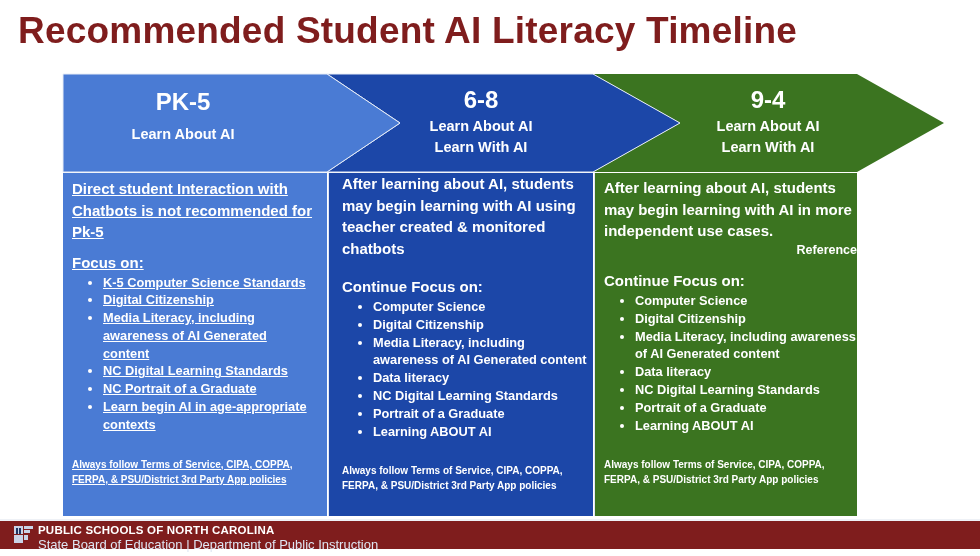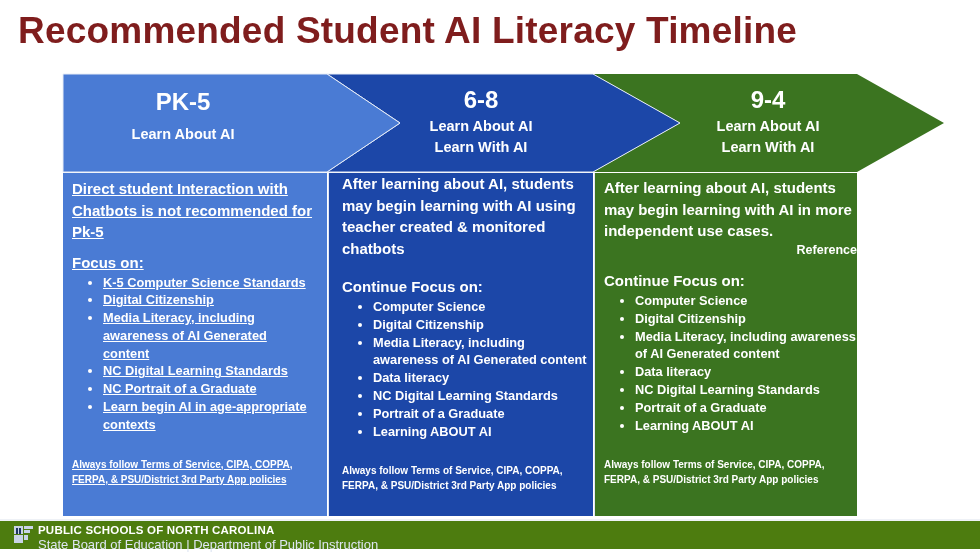--- a/index.html
+++ b/index.html
@@ -12,21 +12,21 @@
   .col{position:absolute;top:173px;height:343px;color:#fff;font-weight:bold;box-sizing:border-box;}
   .col .intro{font-size:15px;line-height:21.5px;}
   .col .ref{font-size:12.5px;line-height:17.5px;text-align:right;}
   .col .focus{font-size:15px;margin-top:10px;line-height:19px;}
   .col ul{margin:2px 0 0 0;padding-left:22px;font-size:12.8px;line-height:17.8px;}
   .col li{padding-left:0;margin-left:9px;}
   .col .legal{font-size:10px;line-height:15px;margin-top:23px;}
   .c1{left:63px;width:264px;background:#4a7bd4;padding:5px 14px 0 9px;text-decoration:underline;}
   .c2{left:328px;width:265px;background:#1c47a8;padding:0 0 0 13px;border-left:1px solid #dfe6f3;}
   .c3{left:594px;width:263px;background:#3b7420;padding:4px 0 0 9px;border-left:1px solid #dfe6f3;}
-  .footer{position:absolute;left:0;top:519px;width:980px;height:28px;background:#4d7c0f;border-top:2px solid #eef1f6;}
+  .footer{position:absolute;left:0;top:519px;width:980px;height:28px;background:#7f1d1d;border-top:2px solid #eef1f6;}
   .logo{position:absolute;left:14px;top:5px;width:20px;height:18px;}
   .ftitle{position:absolute;left:38px;top:3px;color:#fff;font-weight:bold;font-size:11.5px;letter-spacing:0.2px;white-space:nowrap;}
   .fsub{position:absolute;left:38px;top:16px;color:#dfe6f3;font-size:13px;white-space:nowrap;}
 </style>
 </head>
 <body>
 
 <div class="title">Recommended Student AI Literacy Timeline</div>
 
 <svg class="arrows" width="980" height="180">

